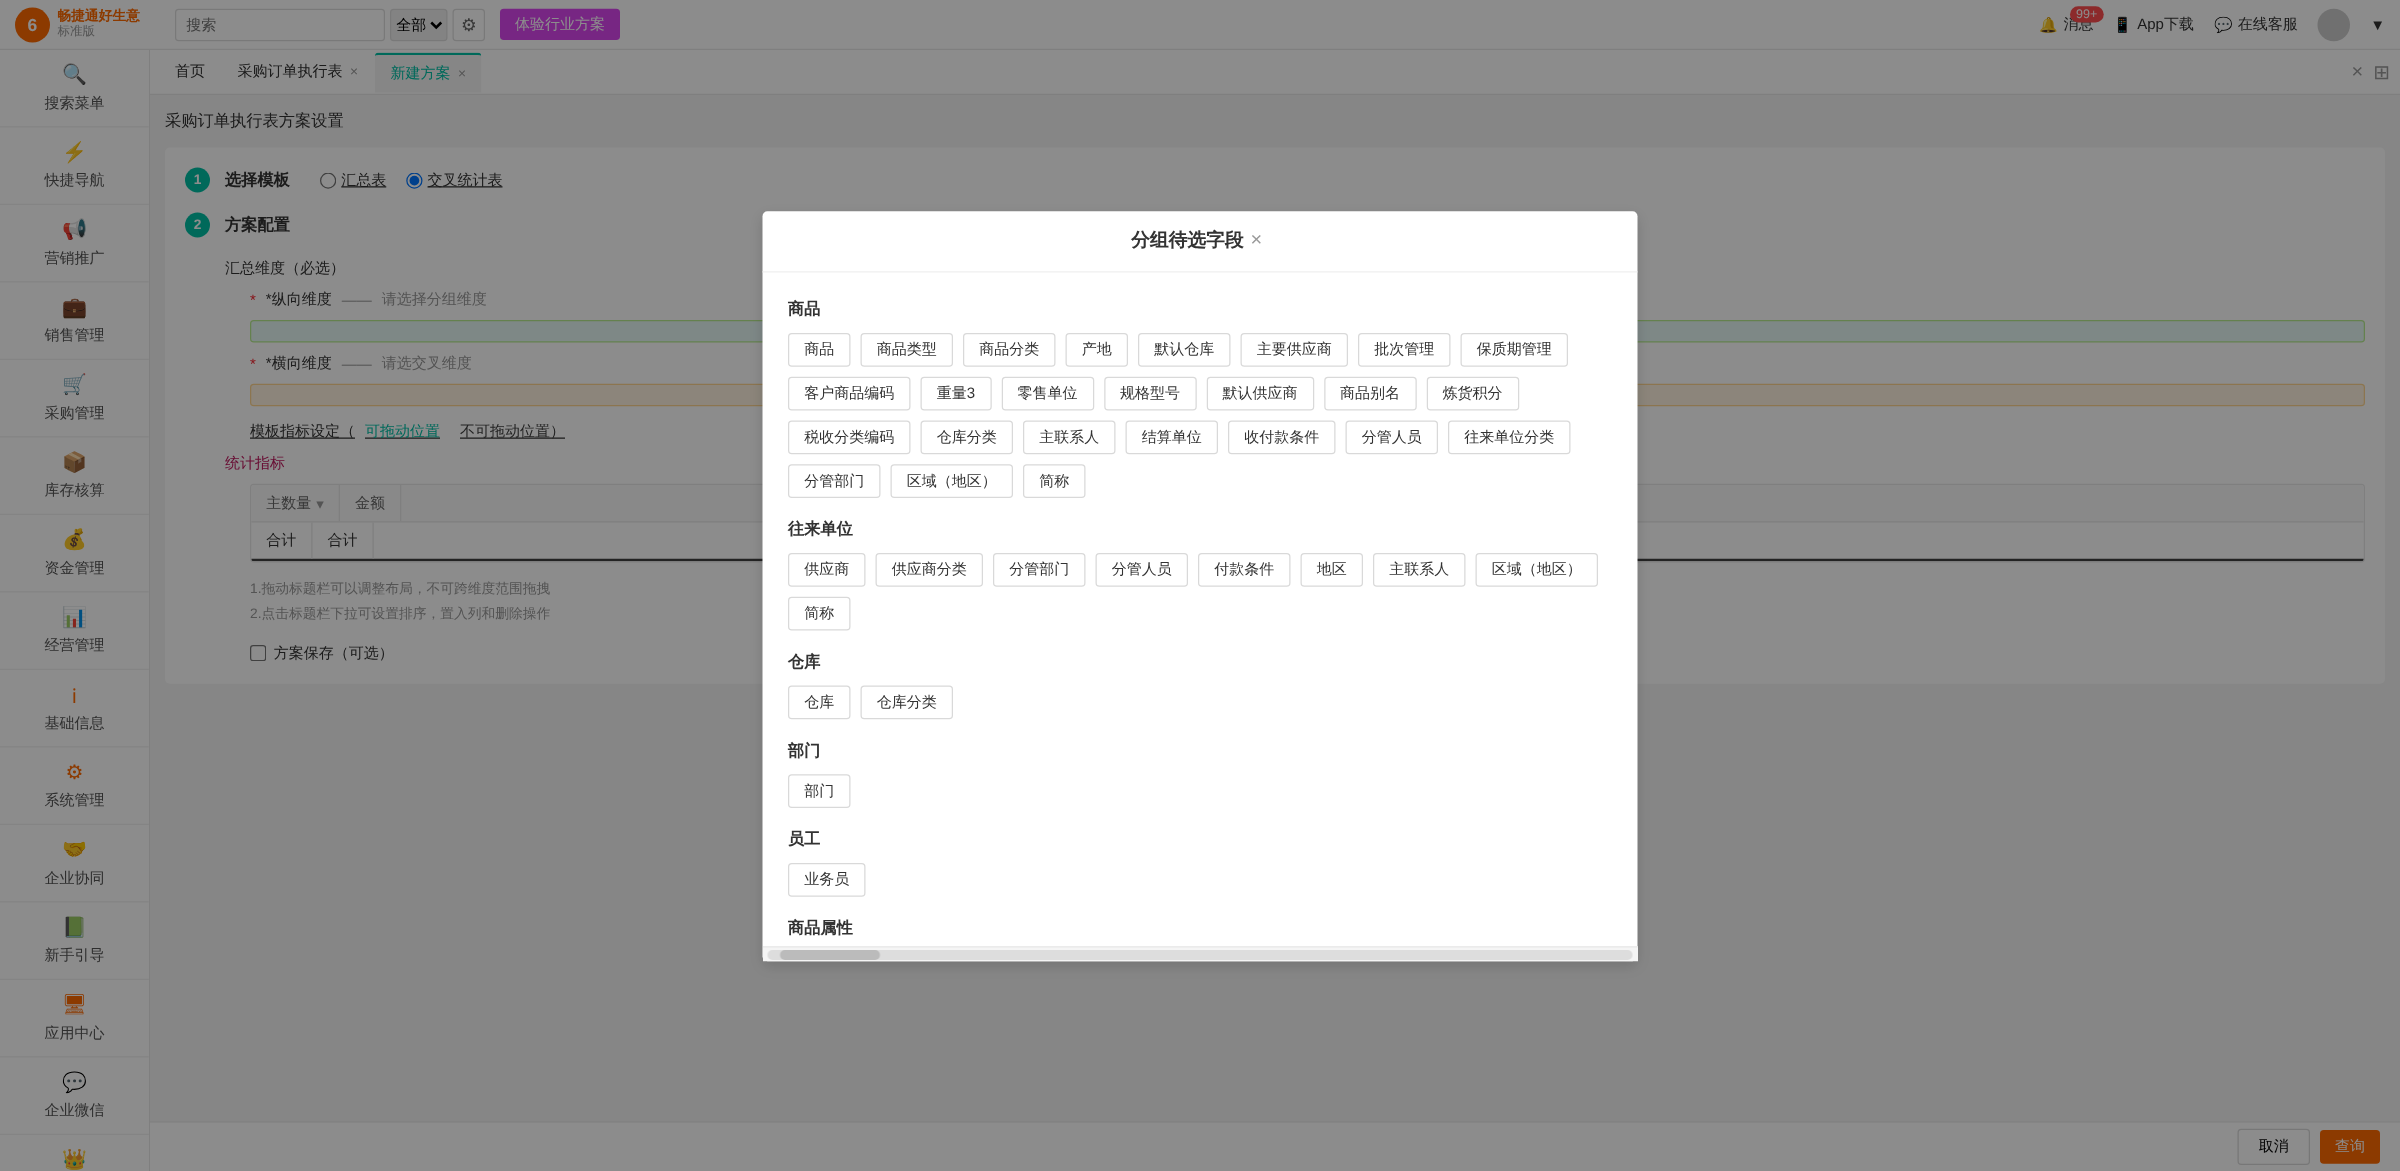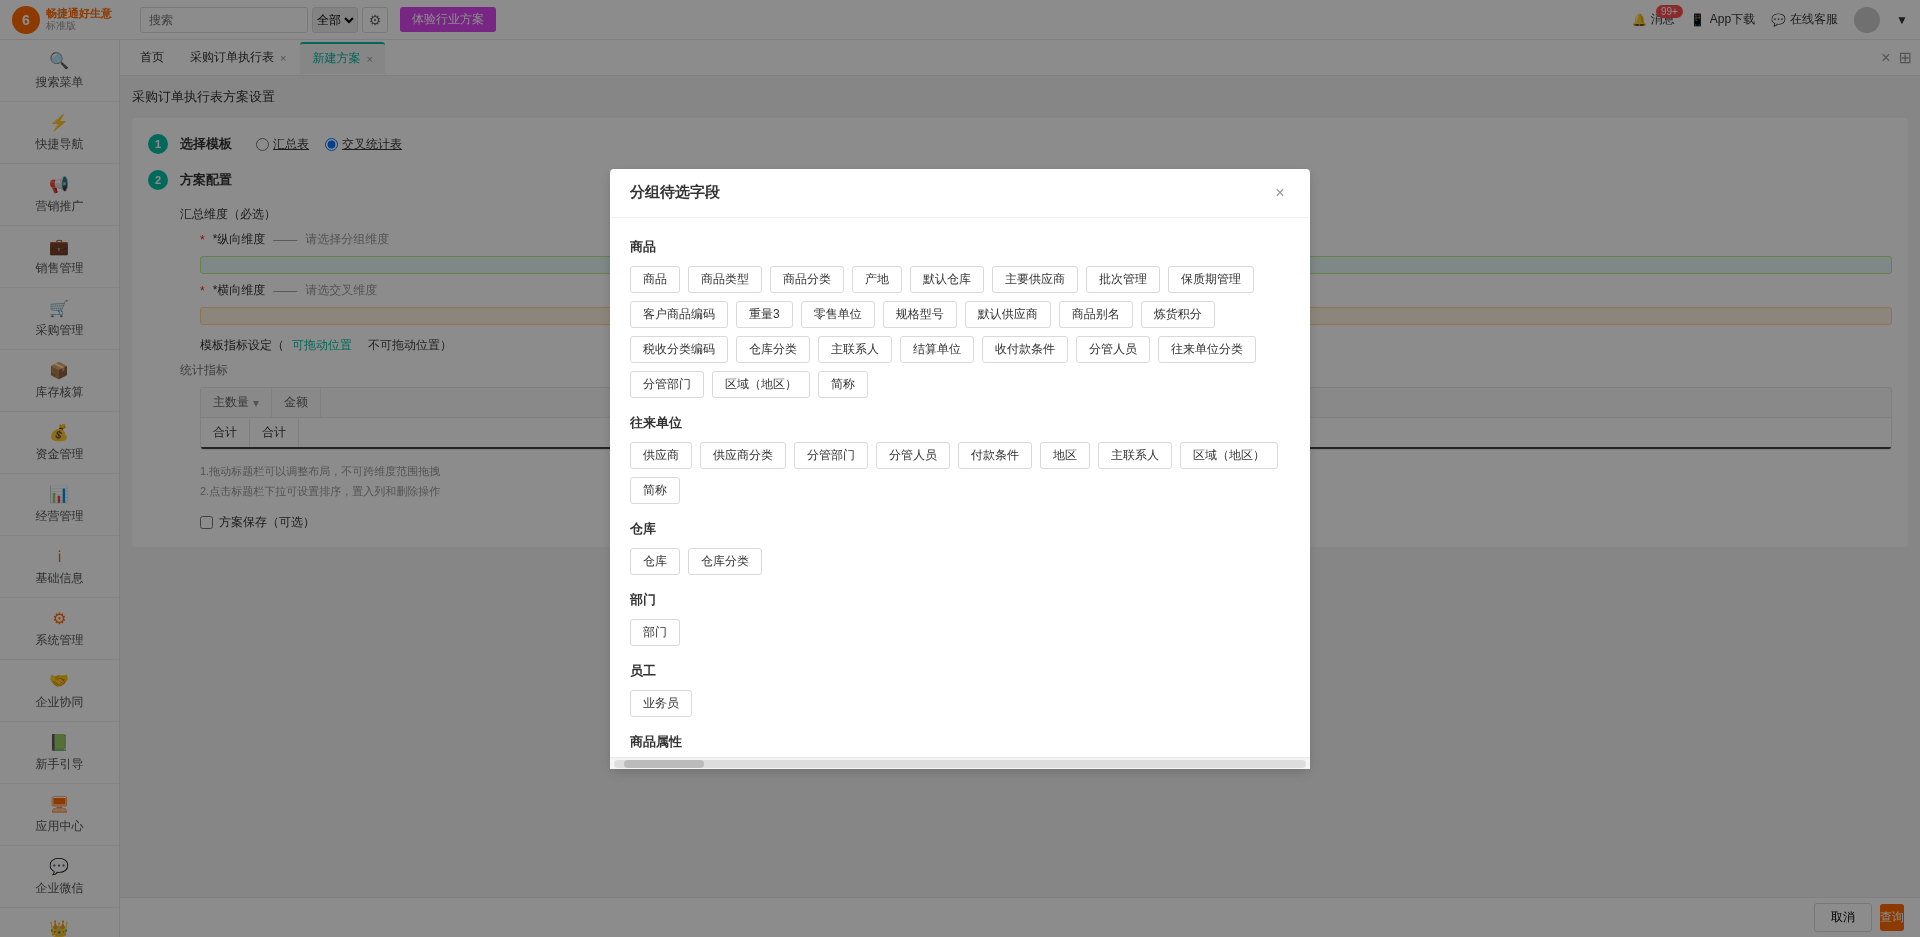--- a/index.html
+++ b/index.html
@@ -171,21 +171,21 @@
       padding: 8px 12px;
       margin: 8px 0 8px 20px;
       color: #666; font-size: 12px;
     }
 
     .template-settings {
       margin-top: 12px; padding-left: 20px;
       font-size: 12px; color: #333;
     }
     .settings-row {
-      display: flex; align-items: center; gap: 8px; margin-bottom: 8px;
+      display: flex; align-items: center; gap: 8px; margin-bottom: 8px; text-decoration: underline;
     }
 
     .stat-table {
       margin-top: 8px; margin-left: 20px;
       border: 1px solid #e8e8e8;
       border-radius: 3px; overflow: hidden;
     }
     .stat-table-header {
       display: flex; background: #fafafa; border-bottom: 1px solid #e8e8e8;
     }
@@ -214,21 +214,21 @@
       position: fixed; bottom: 0; left: 0; right: 0; height: 40px;
       background: #fff; border-top: 1px solid #e8e8e8;
       display: flex; align-items: center; justify-content: flex-end;
       padding: 0 16px; gap: 8px;
     }
     .btn-cancel {
       padding: 5px 16px; border: 1px solid #d9d9d9;
       background: #fff; border-radius: 3px; cursor: pointer; font-size: 12px;
     }
     .btn-confirm {
-      padding: 5px 0; background: #ff6a00; color: #fff;
+      padding: 5px 12px; background: #ff6a00; color: #fff;
       border: none; border-radius: 3px; cursor: pointer; font-size: 12px;
     }
     .bottom-left {
       position: fixed; bottom: 0; left: 0; height: 40px;
       display: flex; align-items: center; padding: 0 12px; gap: 8px;
     }
     .bottom-icon-btn {
       width: 28px; height: 28px;
       border: 1px solid #ddd; border-radius: 3px;
       display: flex; align-items: center; justify-content: center;
@@ -244,21 +244,21 @@
     }
     .modal {
       background: #fff;
       border-radius: 4px;
       width: 700px;
       max-height: 600px;
       display: flex; flex-direction: column;
       box-shadow: 0 4px 12px rgba(0,0,0,0.15);
     }
     .modal-header {
-      display: flex; align-items: center; justify-content: space-between;
+      display: flex; align-items: center; justify-content: center;
       padding: 14px 20px;
       border-bottom: 1px solid #f0f0f0;
     }
     .modal-title { font-size: 15px; font-weight: bold; color: #333; }
     .modal-close {
       cursor: pointer; color: #999; font-size: 16px;
       width: 20px; height: 20px; display: flex; align-items: center; justify-content: center;
     }
     .modal-body {
       flex: 1; overflow-y: auto;
@@ -483,21 +483,21 @@
       <div class="template-settings">
         <div class="settings-row">
           <span>模板指标设定（</span>
           <span style="color:#00bfa5;cursor:pointer;">可拖动位置</span>
           <span> </span>
           <span style="color:#404040;">不可拖动位置）</span>
         </div>
       </div>
 
       <div style="margin-top:4px;margin-left:0px;">
-        <div style="font-size:12px;color:#737373;margin-bottom:6px;">统计指标</div>
+        <div style="font-size:12px;color:#be185d;margin-bottom:6px;">统计指标</div>
         <div class="stat-table">
           <div class="stat-table-header">
             <div class="stat-col">
               <span>主数量</span>
               <span style="cursor:pointer;color:#999;">▾</span>
             </div>
             <div class="stat-col">
               <span>金额</span>
             </div>
           </div>

